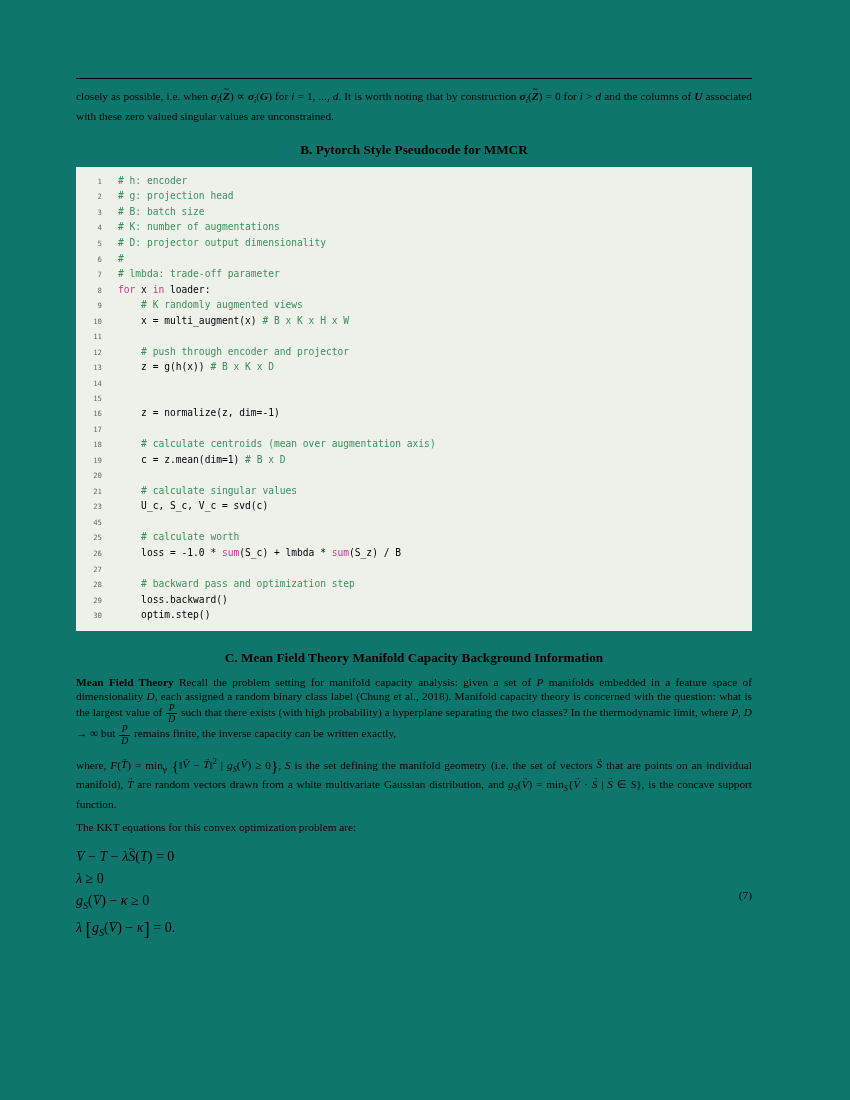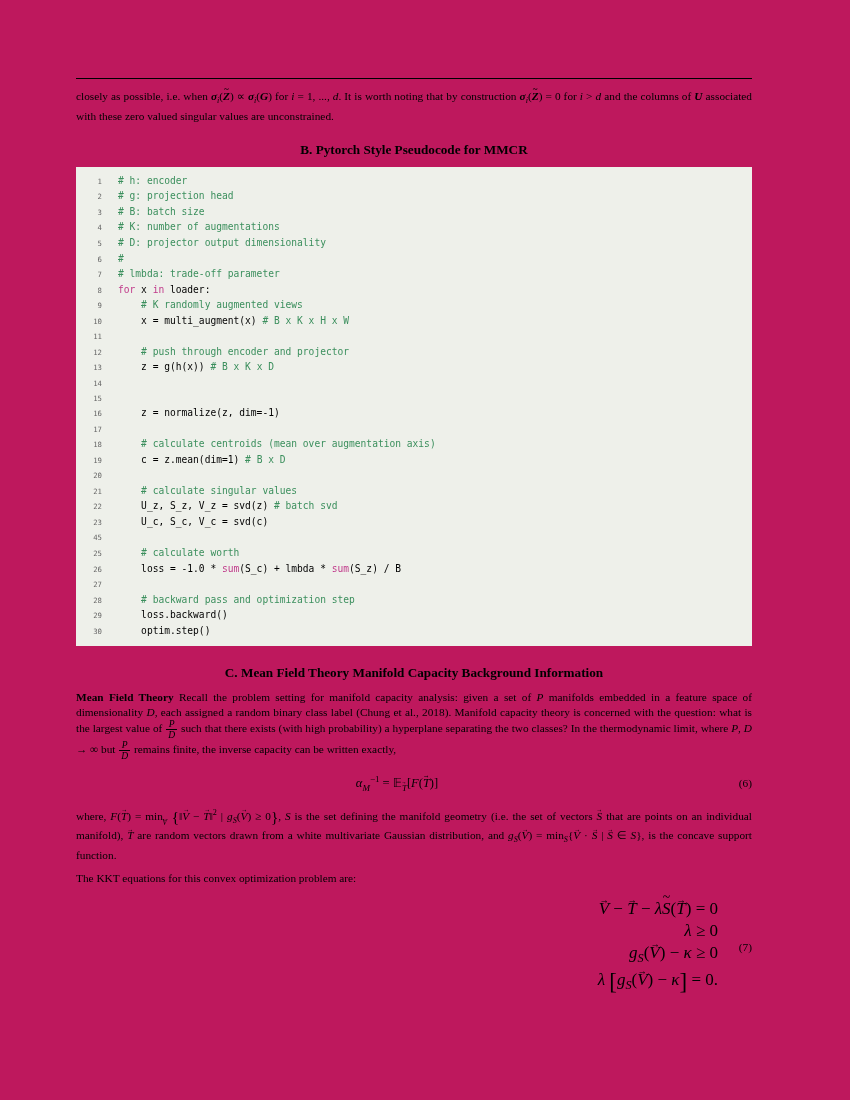--- a/index.html
+++ b/index.html
@@ -13,21 +13,21 @@
     font-family: "Liberation Serif", serif;
     color: #000000;
     position: relative;
     overflow: hidden;
   }
   .page {
     position: absolute;
     left: 0; top: 0;
     width: 850px;
     height: 1100px;
-    background: #be185d;
+    background: #0f766e;
   }
   .content {
     position: absolute;
     left: 76px;
     top: 78px;
     width: 676px;
   }
   .top-rule {
     border-top: 1.6px solid #000;
     width: 676px;
@@ -137,22 +137,22 @@
     font-size: 0.80em;
     font-style: normal;
   }
   .kkt {
     margin: 12px 0 10px 0;
     display: flex;
     align-items: center;
   }
   .kkt-lines {
     flex: 1 1 auto;
-    text-align: right;
-    font-size: 17px;
+    text-align: left;
+    font-size: 14px;
     line-height: 22px;
   }
   .kkt-num {
     flex: 0 0 auto;
     width: 34px;
     text-align: right;
     font-size: 11.3px;
   }
   .bigbrack { font-size: 1.35em; vertical-align: -0.17em; }
   .minsub {
@@ -195,43 +195,36 @@
         <div class="codeline"><span class="lineno">12</span><span class="codetext"><span class="c-comment">    # push through encoder and projector</span></span></div>
         <div class="codeline"><span class="lineno">13</span><span class="codetext"><span>    z = g(h(x)) </span><span class="c-comment"># B x K x D</span></span></div>
         <div class="codeline"><span class="lineno">14</span><span class="codetext">&nbsp;</span></div>
         <div class="codeline"><span class="lineno">15</span></div>
         <div class="codeline"><span class="lineno">16</span><span class="codetext"><span>    z = normalize(z, dim=-1)</span></span></div>
         <div class="codeline"><span class="lineno">17</span><span class="codetext">&nbsp;</span></div>
         <div class="codeline"><span class="lineno">18</span><span class="codetext"><span class="c-comment">    # calculate centroids (mean over augmentation axis)</span></span></div>
         <div class="codeline"><span class="lineno">19</span><span class="codetext"><span>    c = z.mean(dim=1) </span><span class="c-comment"># B x D</span></span></div>
         <div class="codeline"><span class="lineno">20</span><span class="codetext">&nbsp;</span></div>
         <div class="codeline"><span class="lineno">21</span><span class="codetext"><span class="c-comment">    # calculate singular values</span></span></div>
-        <div class="codeline"><span class="lineno">22</span><span class="codetext"><span>    U_z, S_z, V_z = svd(z) </span><span class="c-comment"># batch svd</span></span></div>
         <div class="codeline"><span class="lineno">23</span><span class="codetext"><span>    U_c, S_c, V_c = svd(c)</span></span></div>
         <div class="codeline"><span class="lineno">45</span><span class="codetext">&nbsp;</span></div>
         <div class="codeline"><span class="lineno">25</span><span class="codetext"><span class="c-comment">    # calculate worth</span></span></div>
         <div class="codeline"><span class="lineno">26</span><span class="codetext"><span>    loss = -1.0 * </span><span class="c-fn">sum</span><span>(S_c) + lmbda * </span><span class="c-fn">sum</span><span>(S_z) / B</span></span></div>
         <div class="codeline"><span class="lineno">27</span><span class="codetext">&nbsp;</span></div>
         <div class="codeline"><span class="lineno">28</span><span class="codetext"><span class="c-comment">    # backward pass and optimization step</span></span></div>
         <div class="codeline"><span class="lineno">29</span><span class="codetext"><span>    loss.backward()</span></span></div>
         <div class="codeline"><span class="lineno">30</span><span class="codetext"><span>    optim.step()</span></span></div>
       </div>
 
     <div class="sec-head">C. Mean Field Theory Manifold Capacity Background Information</div>
 
     <p class="body">
       <b>Mean Field Theory</b><span> Recall the problem setting for manifold capacity analysis: given a set of </span><span class="math">P</span><span> manifolds embedded in a feature space of dimensionality </span><span class="math">D</span><span>, each assigned a random binary class label (Chung et al., 2018). Manifold capacity theory is concerned with the question: what is the largest value of </span><span class="frac"><span class="num math">P</span><span class="den math">D</span></span><span> such that there exists (with high probability) a hyperplane separating the two classes? In the thermodynamic limit, where </span><span class="math">P</span>, <span class="math">D</span> → ∞<span> but </span><span class="frac"><span class="num math">P</span><span class="den math">D</span></span><span> remains finite, the inverse capacity can be written exactly,</span>
     </p>
 
-    <div class="eq-row">
-      <div class="eq-body">
-        <span class="math">α</span><sub class="math">M</sub><sup>−1</sup> = <span class="mathup">𝔼</span><sub class="math"><span class="vec">T</span></sub>[<span class="math">F</span>(<span class="vec math">T</span>)]
-      </div>
-      <div class="eq-num">(6)</div>
-    </div>
 
     <p class="body">
       <span>where, </span><span class="math">F</span>(<span class="vec math">T</span>) = min<span class="minsub math"><span class="vec">V</span></span> <span class="bigbrack">{</span>‖<span class="vec math">V</span> − <span class="vec math">T</span>‖<sup>2</sup> | <span class="math">g</span><sub class="cal">S</sub>(<span class="vec math">V</span>) ≥ 0<span class="bigbrack">}</span>, <span class="cal">S</span><span> is the set defining the manifold geometry (i.e. the set of vectors </span><span class="vec math">S</span><span> that are points on an individual manifold), </span><span class="vec math">T</span><span> are random vectors drawn from a white multivariate Gaussian distribution, and </span><span class="math">g</span><sub class="cal">S</sub>(<span class="vec math">V</span>) = min<sub class="cal">S</sub>{<span class="vec math">V</span> · <span class="vec math">S</span> | <span class="vec math">S</span> ∈ <span class="cal">S</span>}<span>, is the concave support function.</span>
     </p>
 
     <p class="body">The KKT equations for this convex optimization problem are:</p>
 
     <div class="kkt">
       <div class="kkt-lines">
         <div><span class="vec math">V</span> − <span class="vec math">T</span> − <span class="math">λ</span><span class="tilde math">S</span>(<span class="vec math">T</span>) = 0</div>

